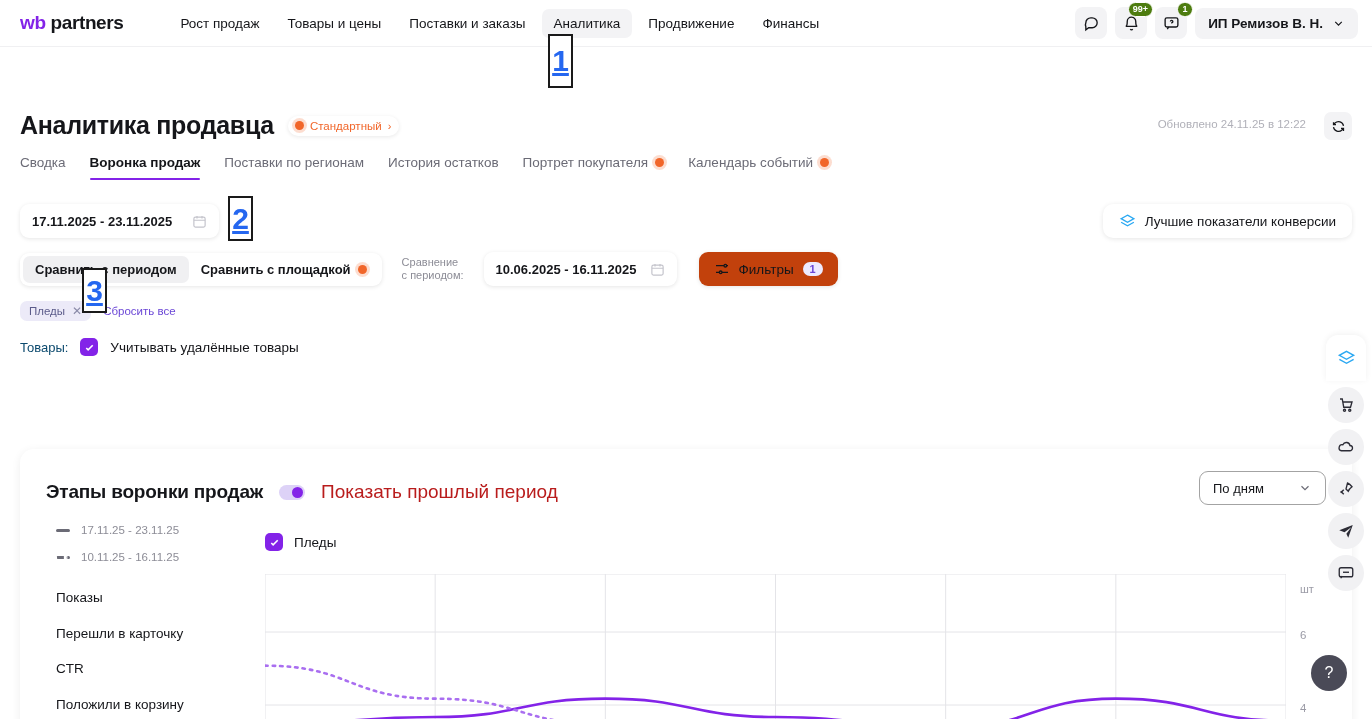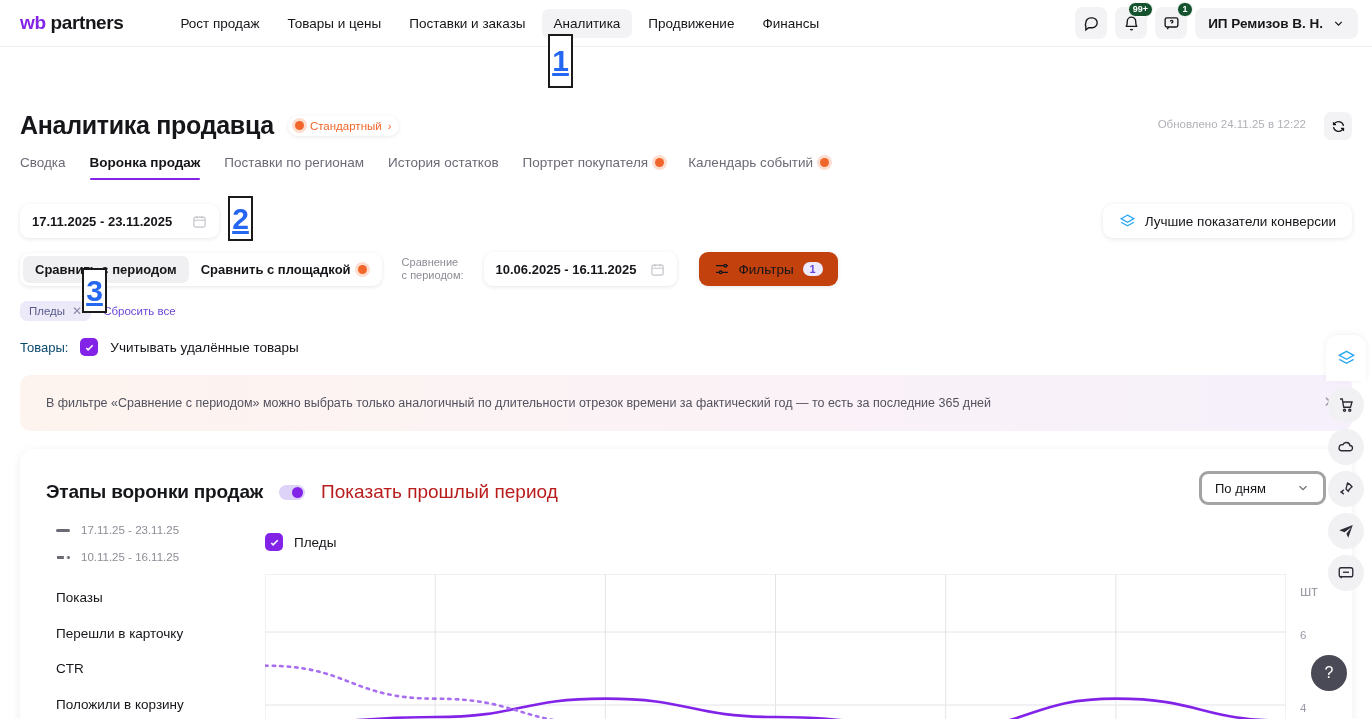--- a/index.html
+++ b/index.html
@@ -26,21 +26,21 @@
     white-space:nowrap; cursor:pointer;
   }
   .navlink.active { background:#f3f3f5; }
   .navright { position:absolute; right:14px; top:7px; display:flex; align-items:center; gap:8px; }
   .iconbtn {
     position:relative; width:32px; height:32px; border-radius:8px; background:#f3f3f5;
     display:flex; align-items:center; justify-content:center; cursor:pointer;
   }
   .iconbtn svg { width:17px; height:17px; }
   .badge {
-    position:absolute; top:-5px; right:-6px; background:#14532d; color:#fff;
+    position:absolute; top:-5px; right:-6px; background:#4d7c0f; color:#fff;
     font-size:9px; font-weight:700; border-radius:9px; padding:1px 4px; min-width:16px;
     text-align:center; line-height:11px; border:1.5px solid #fff;
   }
   .userbtn {
     display:flex; align-items:center; gap:9px; background:#f3f3f5; border-radius:8px;
     padding:8px 13px; font-size:13.5px; font-weight:700; cursor:pointer; color:#15161a;
   }
 
   
   .titlerow { position:absolute; top:111px; left:20px; display:flex; align-items:center; gap:14px; }
@@ -138,42 +138,42 @@
     background:#fff; border-radius:14px; box-shadow:0 2px 10px rgba(0,0,0,.07);
   }
   .cardhead { position:absolute; top:32px; left:26px; display:flex; align-items:center; gap:16px; }
   .cardtitle { font-size:19px; font-weight:700; color:#15161a; letter-spacing:-0.2px; }
   .toggle { width:26px; height:15px; border-radius:9px; background:#ddd2f7; position:relative; cursor:pointer; }
   .toggle .knob { position:absolute; right:2px; top:2px; width:11px; height:11px; border-radius:50%; background:#8323e8; }
   .toggletext { font-size:19px; color:#b91c1c; }
 
   .granularity {
     position:absolute; top:22px; right:26px; width:127px; height:34px; background:#fff;
-    border:3px solid #a3a3a3; border-radius:9px; display:flex; align-items:center;
+    border:1px solid #a3a3a3; border-radius:9px; display:flex; align-items:center;
     padding:0 13px; font-size:13px; color:#15161a; cursor:pointer;
   }
 
   
   .legend { position:absolute; top:75px; left:36px; }
   .legitem { display:flex; align-items:center; gap:11px; margin-bottom:15px; }
   .legline { width:14px; height:0; border-top:3px solid #6b6b76; border-radius:2px; }
   .legline.dashed { border-top:3px dashed #6b6b76; }
   .legtext { font-size:11.5px; color:#8c8c96; }
 
   .metrics { position:absolute; top:131px; left:36px; }
   .metric { font-size:13.5px; color:#15161a; height:35.5px; display:flex; align-items:center; }
 
   
   .chkrow { position:absolute; top:84px; left:245px; display:flex; align-items:center; gap:11px; }
   .chktext { font-size:13.5px; color:#15161a; }
 
   .chart { position:absolute; top:125px; left:245px; width:1021px; height:165px; }
   .plot { position:absolute; inset:0; overflow:hidden; }
   .yaxis { position:absolute; top:125px; left:1272px; width:60px; height:165px; }
-  .yunit { position:absolute; top:9px; left:8px; font-size:14px; color:#9b9ba6; }
+  .yunit { position:absolute; top:9px; left:8px; font-size:11px; color:#9b9ba6; }
   .ytick { position:absolute; left:8px; font-size:11.5px; color:#9b9ba6; }
 
   
   .rail {
     position:absolute; right:6px; top:335px; width:40px;
     display:flex; flex-direction:column; align-items:center; gap:6px;
   }
   .rail-top {
     width:40px; height:46px; background:#fff; border-radius:12px 12px 0 0;
     display:flex; align-items:center; justify-content:center;
@@ -345,24 +345,20 @@
   <div class="goodsrow">
     <span class="goodslabel">Товары:</span>
     <span class="cb">
       <svg viewBox="0 0 24 24" fill="none" stroke="#fff" stroke-width="3.4">
           <path d="M5 13l4 4 10-10"></path>
         </svg>
     </span>
     <span class="goodstext">Учитывать удалённые товары</span>
   </div>
 
-  <div class="banner">
-    <p>В фильтре «Сравнение с периодом» можно выбрать только аналогичный по длительности отрезок времени за фактический год — то есть за последние 365 дней</p>
-    <span class="banner-close">✕</span>
-  </div>
 
   <div class="card">
     <div class="cardhead">
       <span class="cardtitle">Этапы воронки продаж</span>
       <span class="toggle">
           <span class="knob"></span>
         </span>
       <span class="toggletext">Показать прошлый период</span>
     </div>
     <div class="granularity">

